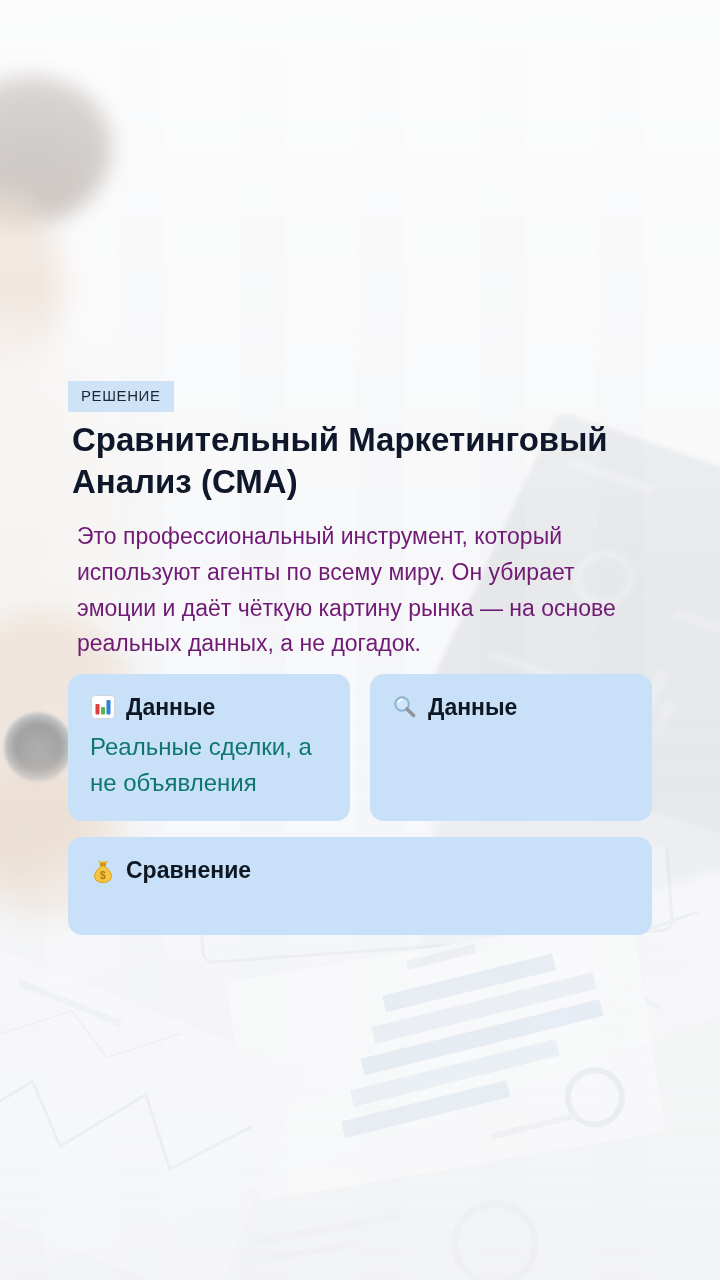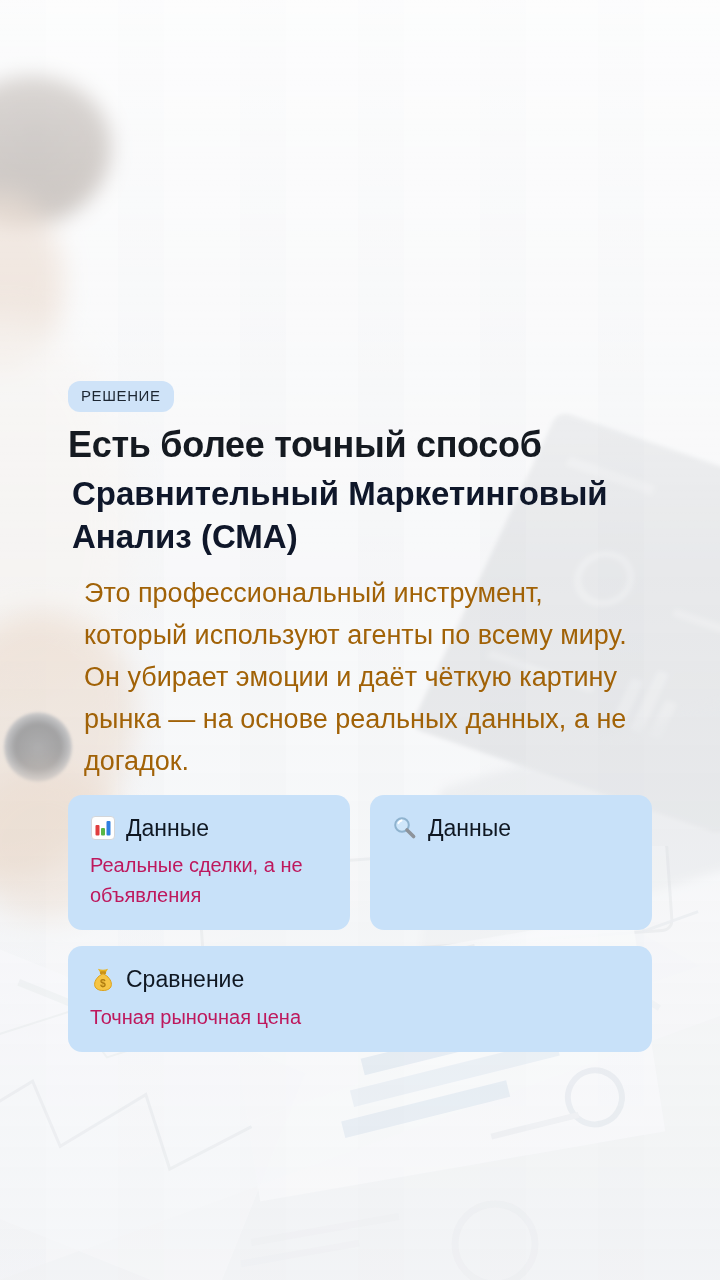--- a/index.html
+++ b/index.html
@@ -105,21 +105,21 @@
   }
 
   .badge {
     display: inline-block;
     background: #cfe3f8;
     color: #1d2733;
     font-size: 15px;
     font-weight: 500;
     letter-spacing: 0.6px;
     padding: 7px 13px;
-    border-radius: 12px;
+    border-radius: 0;
     line-height: 1.1;
   }
 
   h1.title {
     margin: 11px 0 0 0;
     font-size: 36px;
     font-weight: 700;
     letter-spacing: -0.3px;
     color: #151a21;
     line-height: 1.2;
@@ -127,23 +127,23 @@
 
   h2.subtitle {
     margin: 7px 0 0 4px;
     font-size: 33px;
     font-weight: 700;
     color: #0f172a;
     line-height: 1.3;
   }
 
   p.intro {
-    margin: 15px 0 0 16px;
-    font-size: 27px;
-    color: #a16207;
+    margin: 15px 0 0 9px;
+    font-size: 23px;
+    color: #701a75;
     line-height: 1.55;
   }
 
   .cards {
     display: grid;
     grid-template-columns: 1fr 1fr;
     gap: 16px 20px;
     margin-top: 12px;
   }
   .card {
@@ -155,28 +155,28 @@
   .card.full { grid-column: 1 / -1; min-height: 98px; }
   .card-head {
     display: flex;
     align-items: center;
     gap: 10px;
     margin-bottom: 9px;
   }
   .card-head h3 {
     margin: 0;
     font-size: 23px;
-    font-weight: 400;
+    font-weight: 700;
     color: #0f1722;
     line-height: 1.15;
   }
   .card p {
     margin: 0;
-    font-size: 20px;
-    color: #be185d;
+    font-size: 24px;
+    color: #0f766e;
     line-height: 1.5;
   }
   .card-icon { display: block; flex: 0 0 auto; }
 </style>
 </head>
 <body>
 
 <div class="stage">
 
   <div class="bg">
@@ -235,21 +235,20 @@
       </g>
     </svg>
 
     <div class="bg-wash"></div>
   </div>
 
   <main class="content">
 
     <span class="badge">РЕШЕНИЕ</span>
 
-    <h1 class="title">Есть более точный способ</h1>
 
     <h2 class="subtitle">Сравнительный Маркетинговый Анализ (СМА)</h2>
 
     <p class="intro">Это профессиональный инструмент, который используют агенты по всему миру. Он убирает эмоции и даёт чёткую картину рынка — на основе реальных данных, а не догадок.</p>
 
     <div class="cards">
 
       <section class="card">
         <div class="card-head">
           <svg class="card-icon" width="26" height="26" viewBox="0 0 26 26">
@@ -277,18 +276,17 @@
       <section class="card full">
         <div class="card-head">
           <svg class="card-icon" width="26" height="26" viewBox="0 0 26 26">
             <path d="M10.2 6.4 L7.9 2.7 Q12.9 4.7 18.1 2.7 L15.8 6.4 Z" fill="#e9b31f"></path>
             <rect x="9.9" y="5.3" width="6.2" height="3" rx="1.3" fill="#c8921a"></rect>
             <path d="M13 7.8 C7.5 10 4.6 14.7 4.6 18.4 C4.6 22.4 8.4 24.5 13 24.5 C17.6 24.5 21.4 22.4 21.4 18.4 C21.4 14.7 18.5 10 13 7.8 Z" fill="#f6c544" stroke="#dca21d" stroke-width="1"></path>
             <text x="13" y="20.6" font-size="10.5" font-weight="bold" fill="#b07d10" text-anchor="middle" font-family="'Liberation Sans', sans-serif">$</text>
           </svg>
           <h3>Сравнение</h3>
         </div>
-        <p>Точная рыночная цена</p>
       </section>
 
     </div>
   </main>
 </div>
 
 </body></html>

